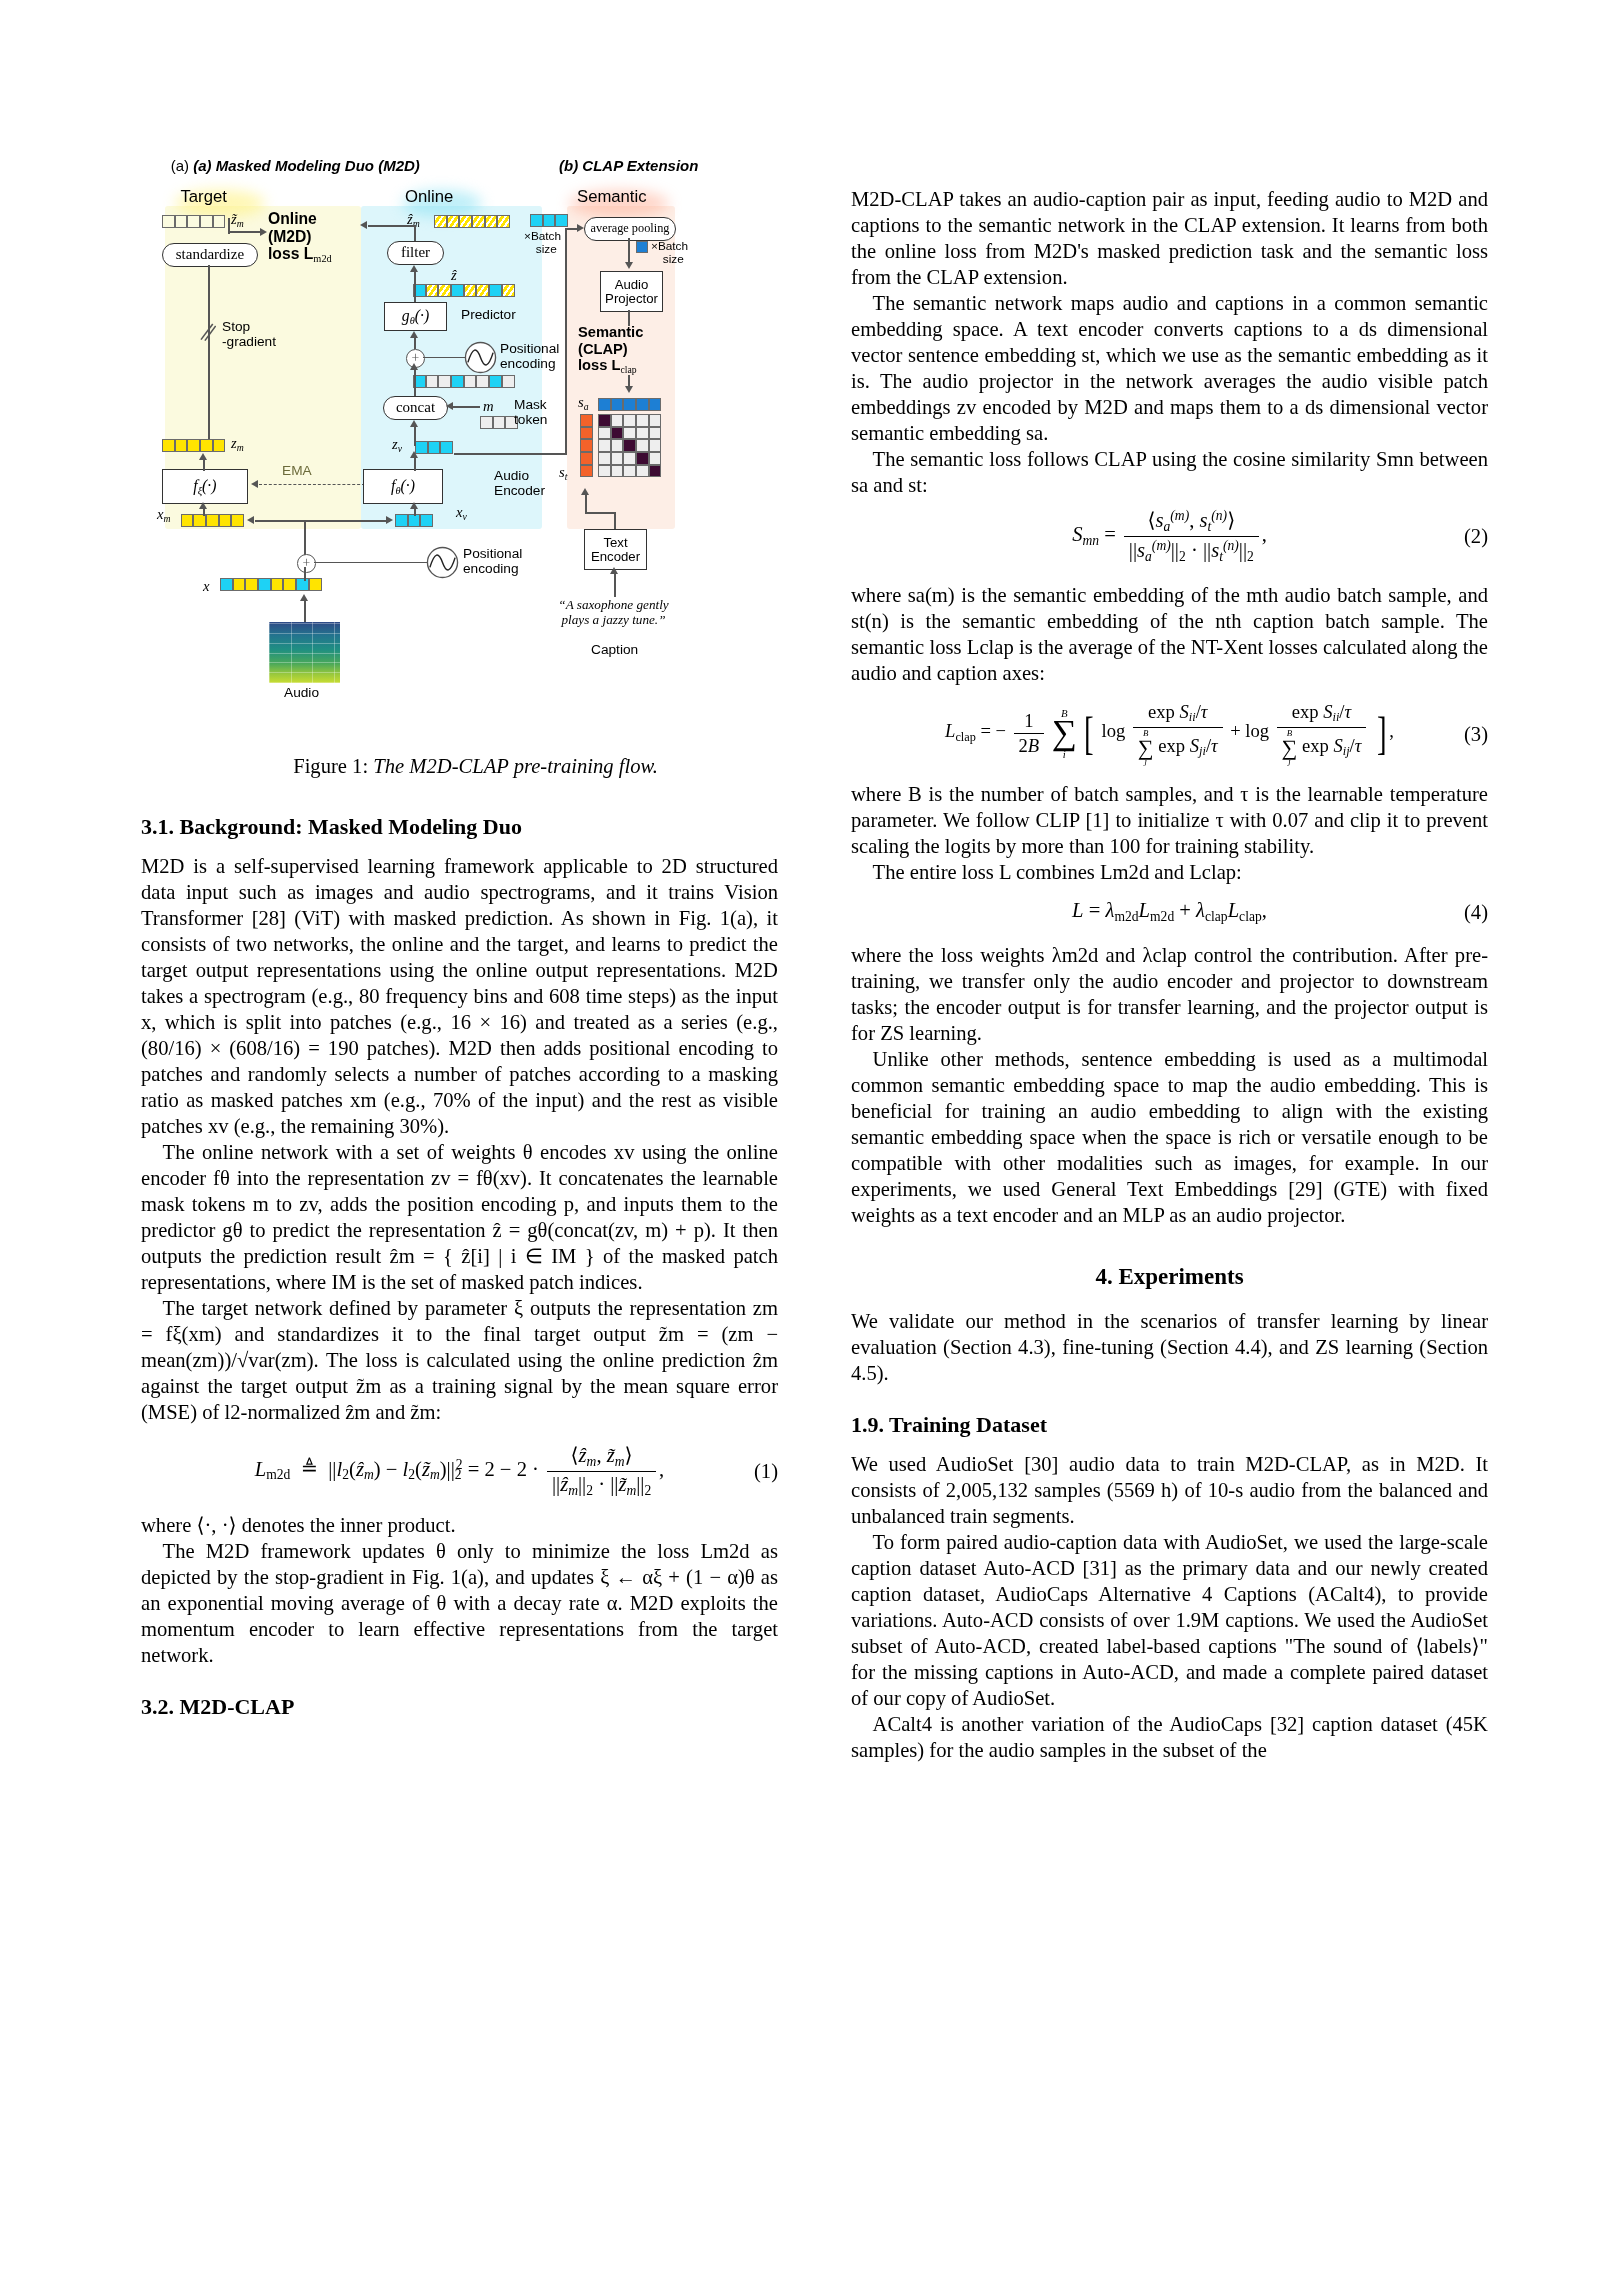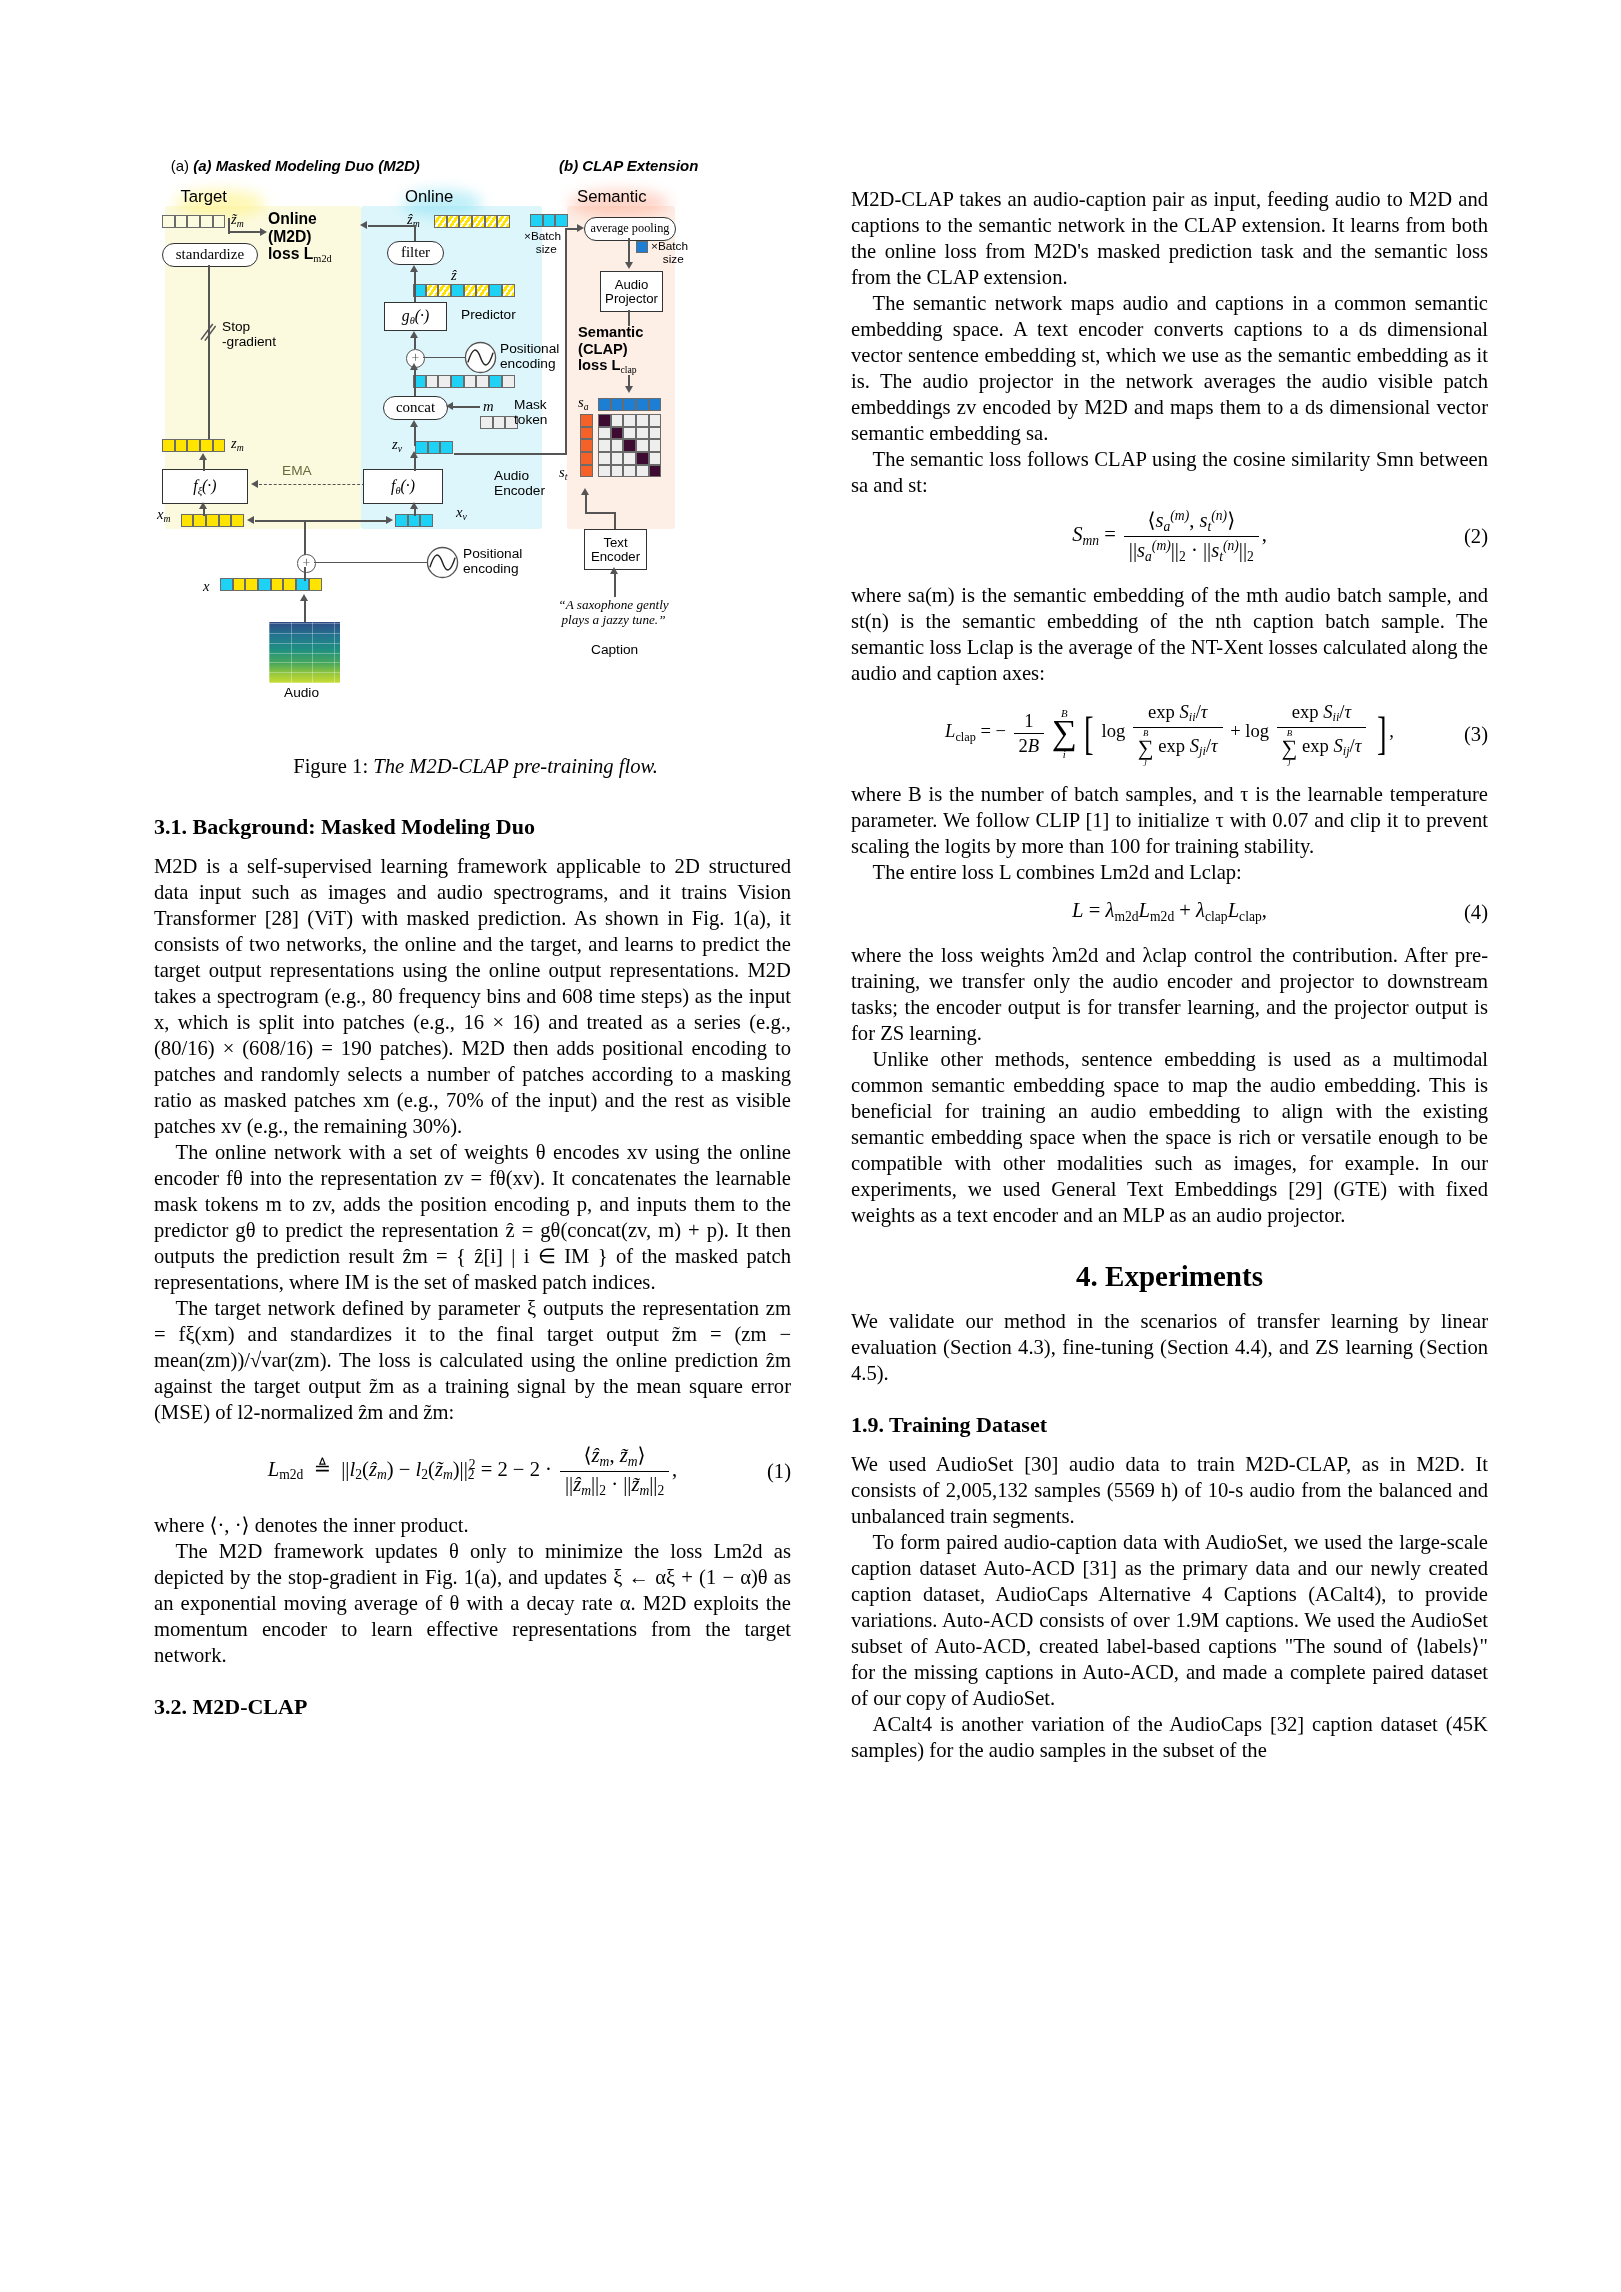--- a/index.html
+++ b/index.html
@@ -3,31 +3,31 @@
 <meta charset="utf-8">
 <style>
   html,body{margin:0;padding:0;background:#ffffff;}
   body{width:1621px;height:2293px;position:relative;overflow:hidden;
        font-family:"Liberation Serif", serif; color:#000;}
 
   .page{position:absolute;left:0;top:0;width:1621px;height:2213px;}
 
   
   .col{position:absolute;top:186px;width:637px;}
-  .col-left{left:154px;}
+  .col-left{left:141px;}
   .col-right{left:851px;}
 
   p.body{margin:0 0 0 0;font-size:20.6px;line-height:26px;text-align:justify;
          text-indent:21.6px;hyphens:none;}
   p.body.noindent{text-indent:0;}
   p.body + p.body{margin-top:0;}
 
   h3.sec{font-family:"Liberation Serif", serif;font-weight:bold;font-size:22px;
          margin:25.5px 0 12.7px 0;line-height:26.5px;}
-  h2.sec{font-family:"Liberation Serif", serif;font-weight:bold;font-size:29px;
+  h2.sec{font-family:"Liberation Serif", serif;font-weight:bold;font-size:23px;
          margin:33px 0 15.7px 0;text-align:center;line-height:31px;}
 
   
   .eq{display:flex;align-items:center;justify-content:center;position:relative;
       margin:15.7px 0 15.7px 0;font-size:20.6px;}
   .eq .eqbody{flex:0 1 auto;text-align:center;}
   .eq .eqnum{position:absolute;right:0;top:50%;transform:translateY(-50%);font-size:20.6px;}
   .mi{font-style:italic;font-family:"Liberation Serif", serif;}
   .mr{font-style:normal;}
   .sub{font-size:0.66em;vertical-align:-0.28em;}

